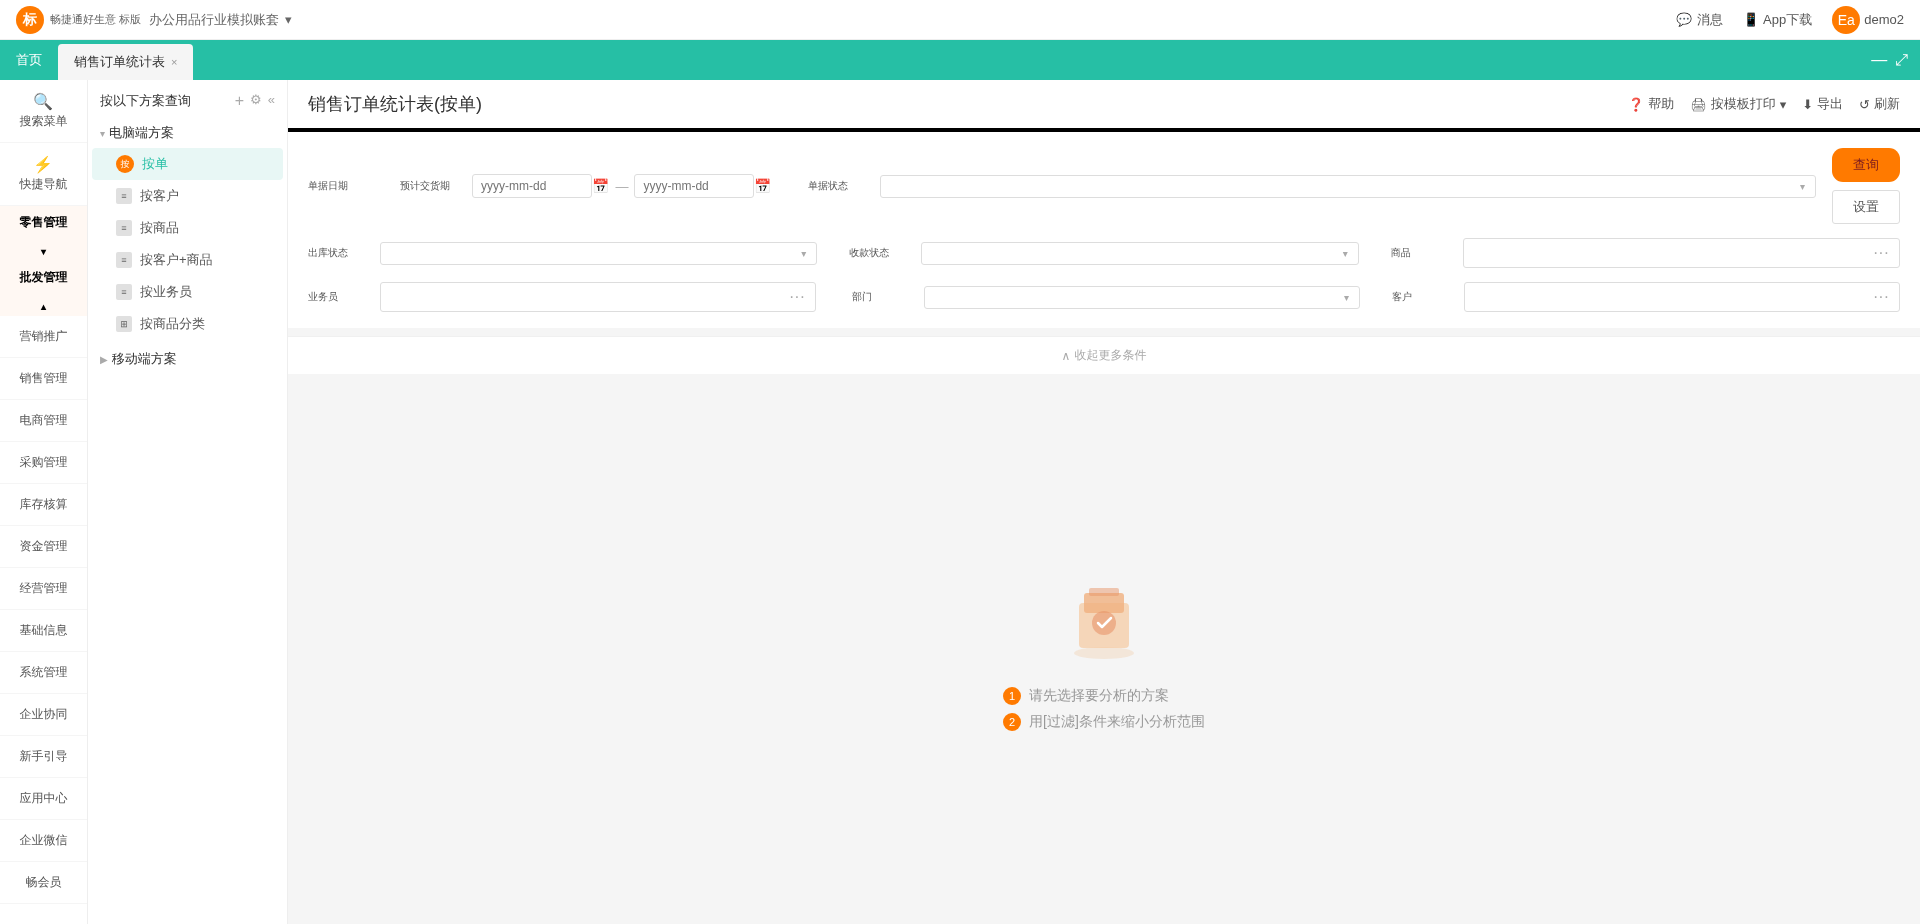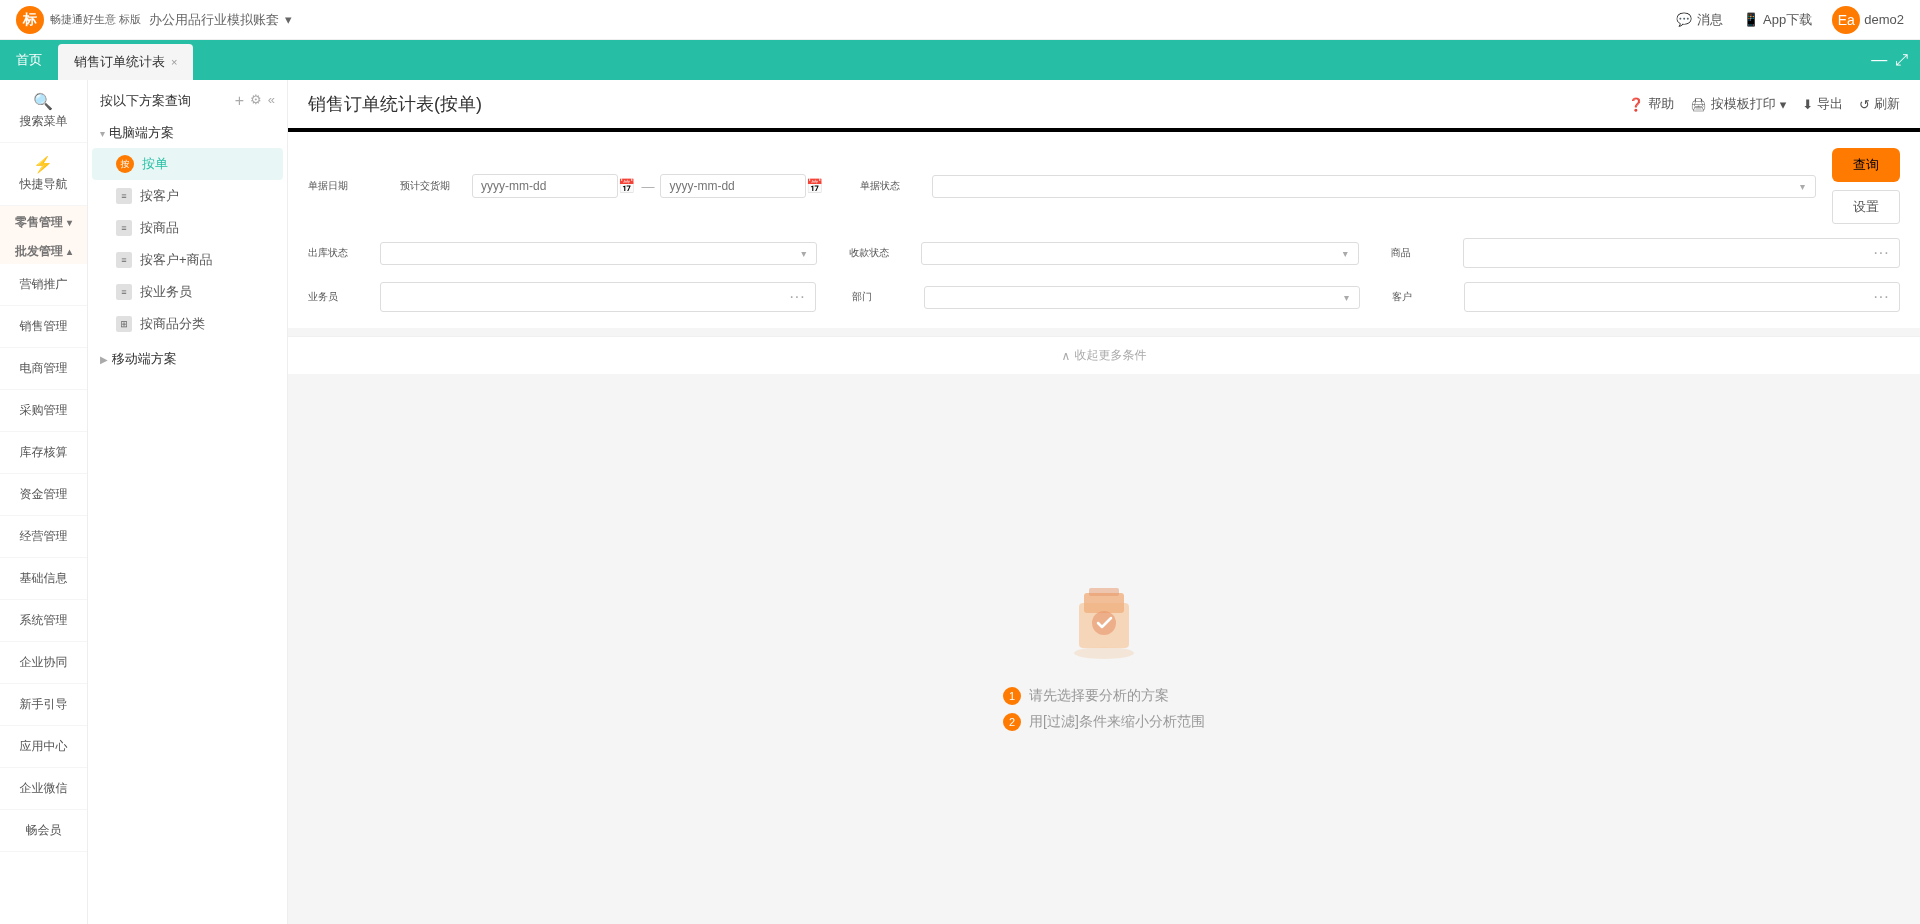--- a/index.html
+++ b/index.html
@@ -25,21 +25,21 @@
     .tab-bar-right { margin-left: auto; display: flex; align-items: center; gap: 8px; padding-right: 12px; }
     .tab-bar-btn { color: white; cursor: pointer; font-size: 16px; }
 
     
     .main-layout { display: flex; flex: 1; overflow: hidden; }
 
     
     .sidebar { width: 88px; background: #fff; border-right: 1px solid #eee; display: flex; flex-direction: column; overflow-y: auto; flex-shrink: 0; }
     .sidebar-item { padding: 12px 4px; text-align: center; cursor: pointer; color: #555; font-size: 12px; border-bottom: 1px solid #f5f5f5; }
     .sidebar-icon { font-size: 16px; margin-bottom: 2px; }
-    .sidebar-section { padding: 8px 4px 4px; text-align: center; color: #737373; font-size: 12px; font-weight: bold; background: #fff8f3; display: flex; align-items: center; justify-content: center; gap: 4px; cursor: pointer; }
+    .sidebar-section { padding: 8px 4px 4px; text-align: center; color: #000000; font-size: 12px; font-weight: bold; background: #fff8f3; display: flex; align-items: center; justify-content: center; gap: 15px; cursor: pointer; flex-direction: column; }
     .sidebar-section .arrow { font-size: 10px; }
 
     
     .left-panel { width: 200px; background: #fff; border-right: 1px solid #eee; padding: 12px 0; flex-shrink: 0; overflow-y: auto; }
     .left-panel-header { display: flex; align-items: center; justify-content: space-between; padding: 0 12px 8px; }
     .left-panel-title { font-size: 13px; color: #333; }
     .left-panel-actions { display: flex; gap: 6px; color: #aaa; cursor: pointer; }
     .plan-group { margin-bottom: 4px; }
     .plan-group-header { display: flex; align-items: center; gap: 4px; padding: 6px 12px; cursor: pointer; color: #333; font-size: 13px; }
     .plan-item { display: flex; align-items: center; gap: 8px; padding: 7px 12px 7px 24px; cursor: pointer; color: #555; font-size: 13px; border-radius: 4px; margin: 0 4px; }
@@ -54,33 +54,33 @@
     .header-action-btn { display: flex; align-items: center; gap: 4px; color: #555; font-size: 13px; cursor: pointer; }
 
     
     .filter-area { background: #fff; padding: 16px 20px; margin-bottom: 8px; }
     .filter-row { display: flex; align-items: center; gap: 16px; margin-bottom: 14px; }
     .filter-row:last-child { margin-bottom: 0; }
     .filter-label { color: #555; font-size: 10px; flex-shrink: 0; min-width: 56px; }
     .filter-date-group { display: flex; align-items: center; gap: 6px; flex: 1; }
     .date-btn { padding: 4px 8px; border: 1px solid #ddd; border-radius: 3px; background: #fff; color: #555; font-size: 12px; cursor: pointer; }
     .date-btn.active { background: #ff7a00; color: white; border-color: #ff7a00; border-radius: 10px; }
-    .date-input { border: 1px solid #ddd; border-radius: 3px; padding: 4px 8px; font-size: 12px; color: #aaa; width: 146px; outline: none; }
+    .date-input { border: 1px solid #ddd; border-radius: 3px; padding: 4px 8px; font-size: 12px; color: #aaa; width: 120px; outline: none; }
     .date-range-text { font-size: 12px; color: #aaa; flex-shrink: 0; }
     .filter-select { border: 1px solid #ddd; border-radius: 3px; padding: 5px 10px; font-size: 13px; color: #555; background: #fff; cursor: pointer; display: flex; align-items: center; justify-content: space-between; min-width: 200px; }
     .filter-select-wide { min-width: 300px; flex: 1; }
     .filter-select .arrow { color: #aaa; font-size: 10px; margin-left: 8px; }
     .filter-dots { color: #aaa; cursor: pointer; font-size: 16px; }
     .filter-divider { color: #aaa; }
     .calendar-icon { color: #e67e22; cursor: pointer; font-size: 14px; margin-left: -6px; }
 
     .collapse-bar { display: flex; align-items: center; justify-content: center; padding: 10px; background: #fff; cursor: pointer; color: #aaa; font-size: 12px; gap: 4px; border-top: 1px solid #f0f0f0; }
 
     
-    .query-btn { background: #ff7a00; color: #000000; border: none; padding: 8px 20px; border-radius: 6px; cursor: pointer; font-size: 13px; }
+    .query-btn { background: #ff7a00; color: #7f1d1d; border: none; padding: 8px 20px; border-radius: 11px; cursor: pointer; font-size: 13px; }
     .set-btn { background: #fff; color: #555; border: 1px solid #ddd; padding: 7px 20px; border-radius: 3px; cursor: pointer; font-size: 13px; margin-top: 4px; }
     .btn-group { display: flex; flex-direction: column; gap: 4px; flex-shrink: 0; }
 
     
     .empty-state { display: flex; flex-direction: column; align-items: center; justify-content: center; flex: 1; padding: 40px; gap: 16px; }
     .empty-tips { display: flex; flex-direction: column; gap: 8px; }
     .empty-tip { display: flex; align-items: center; gap: 8px; color: #999; font-size: 14px; }
     .tip-num { width: 18px; height: 18px; border-radius: 50%; background: #ff7a00; color: white; font-size: 11px; display: flex; align-items: center; justify-content: center; flex-shrink: 0; }
 
     .main-content-wrapper { display: flex; flex-direction: column; flex: 1; }

